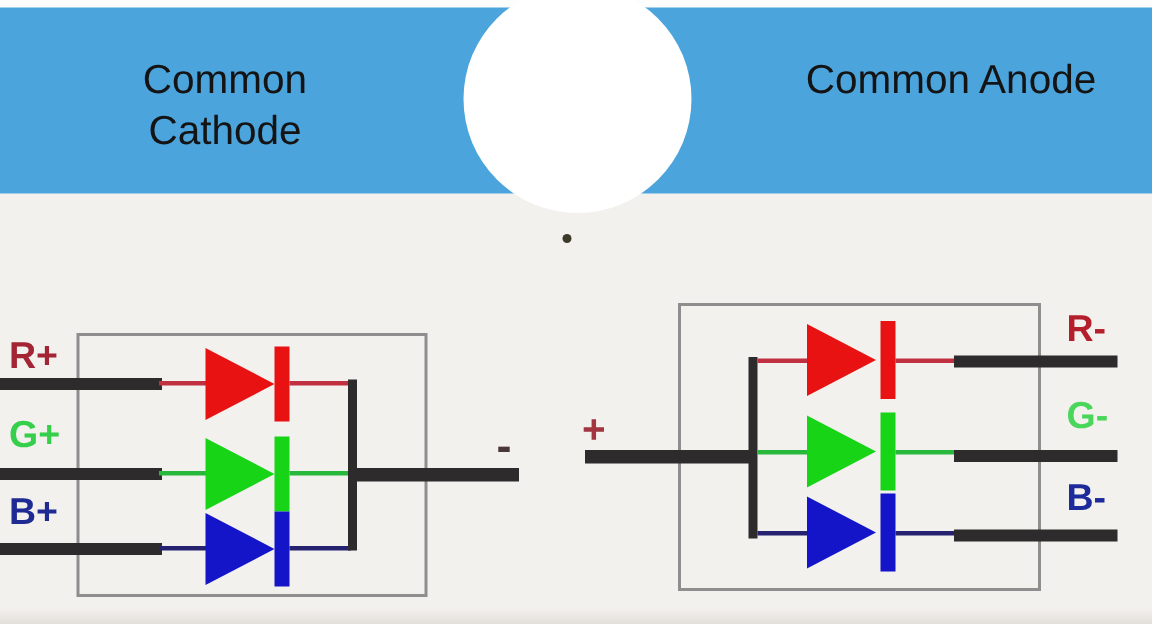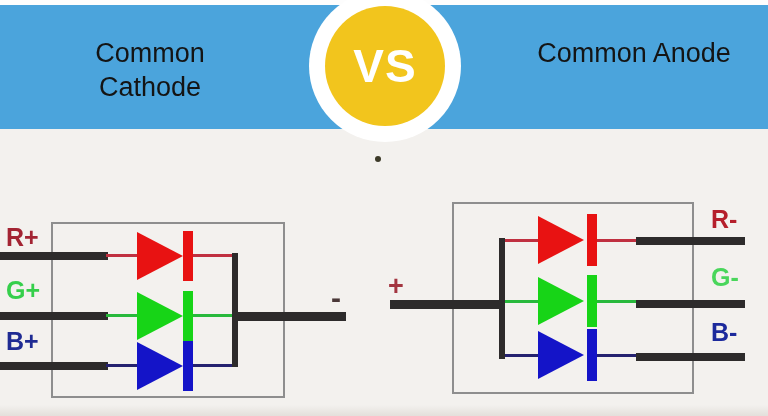--- a/index.html
+++ b/index.html
@@ -61,23 +61,20 @@
 </head>
 <body>
 
 <div class="canvas">
 
   <div class="content-bg"></div>
   <div class="bottom-shade"></div>
 
   <div class="banner"></div>
   <div class="vs-ring"></div>
-  <div class="vs-circle">
-    <span>VS</span>
-  </div>
   <div class="banner-title left">Common Cathode</div>
   <div class="banner-title right">Common Anode</div>
   <div class="stray-dot"></div>
 
   <div class="group">
     <div class="led-box lbox"></div>
 
     <span class="pin lp-r" style="color: rgb(163, 36, 51);">R+</span>
     <span class="pin lp-g" style="color: rgb(53, 207, 75);">G+</span>
     <span class="pin lp-b" style="color: rgb(31, 43, 147);">B+</span>

